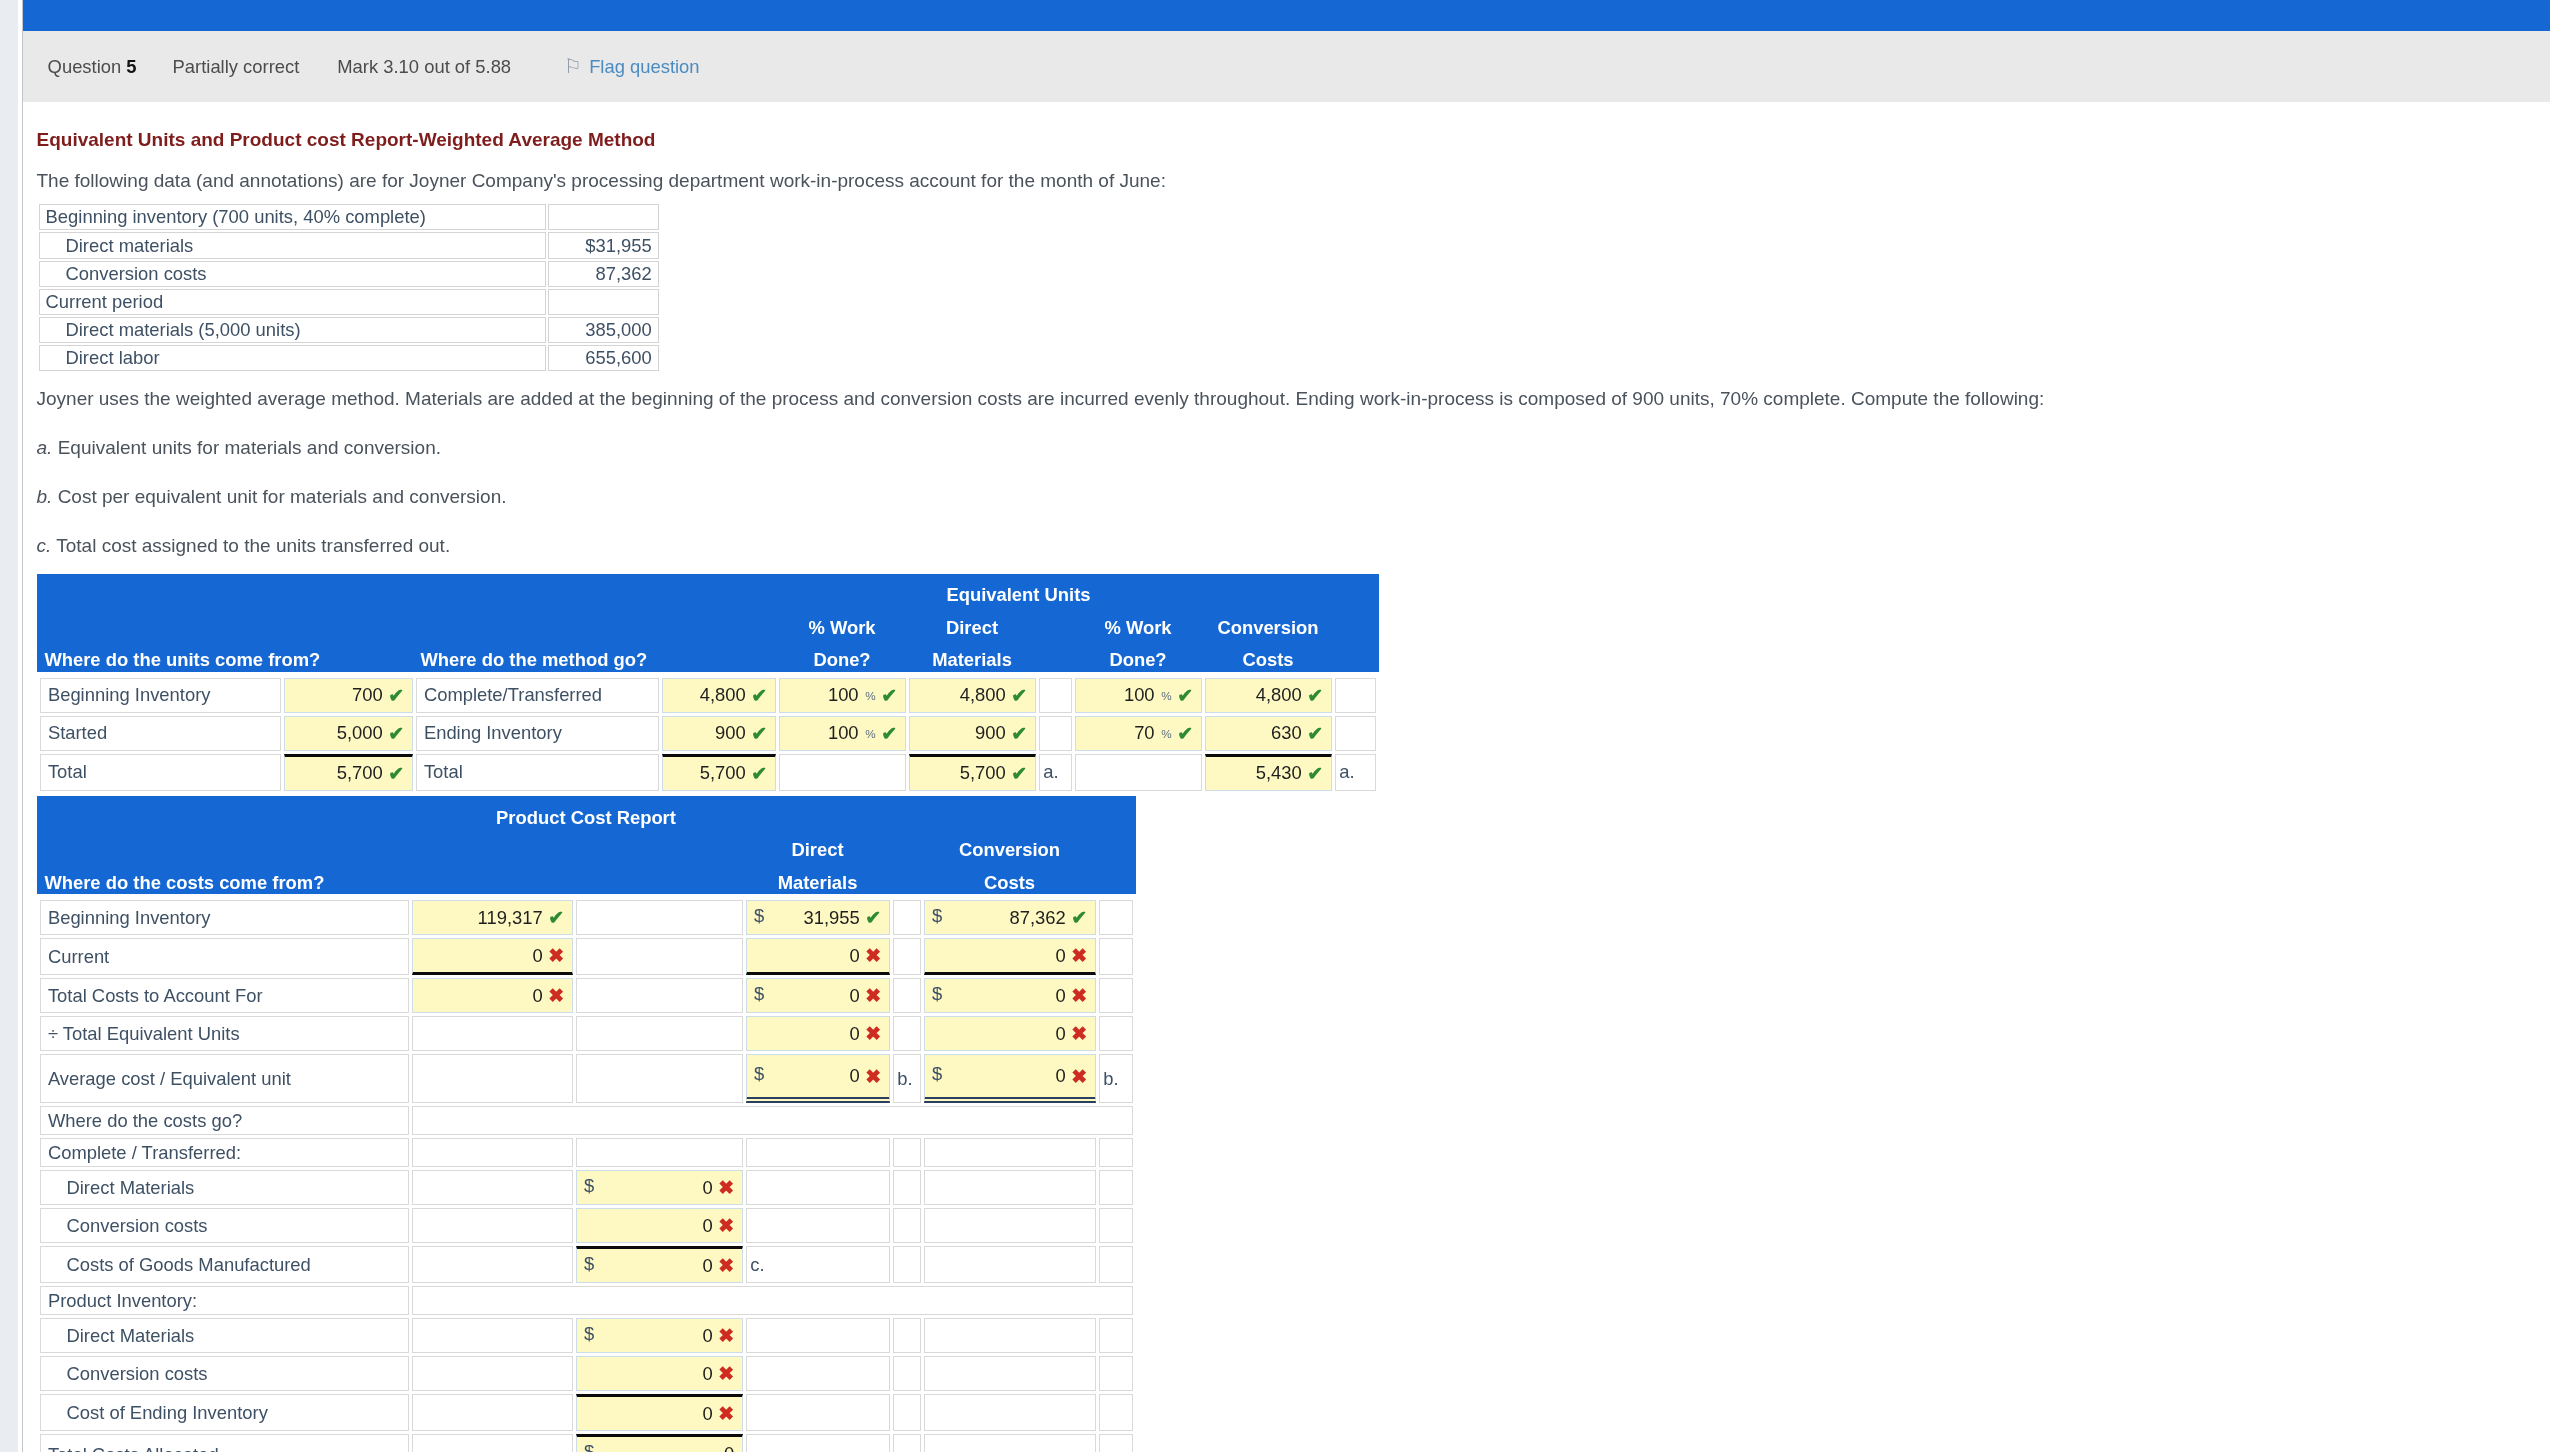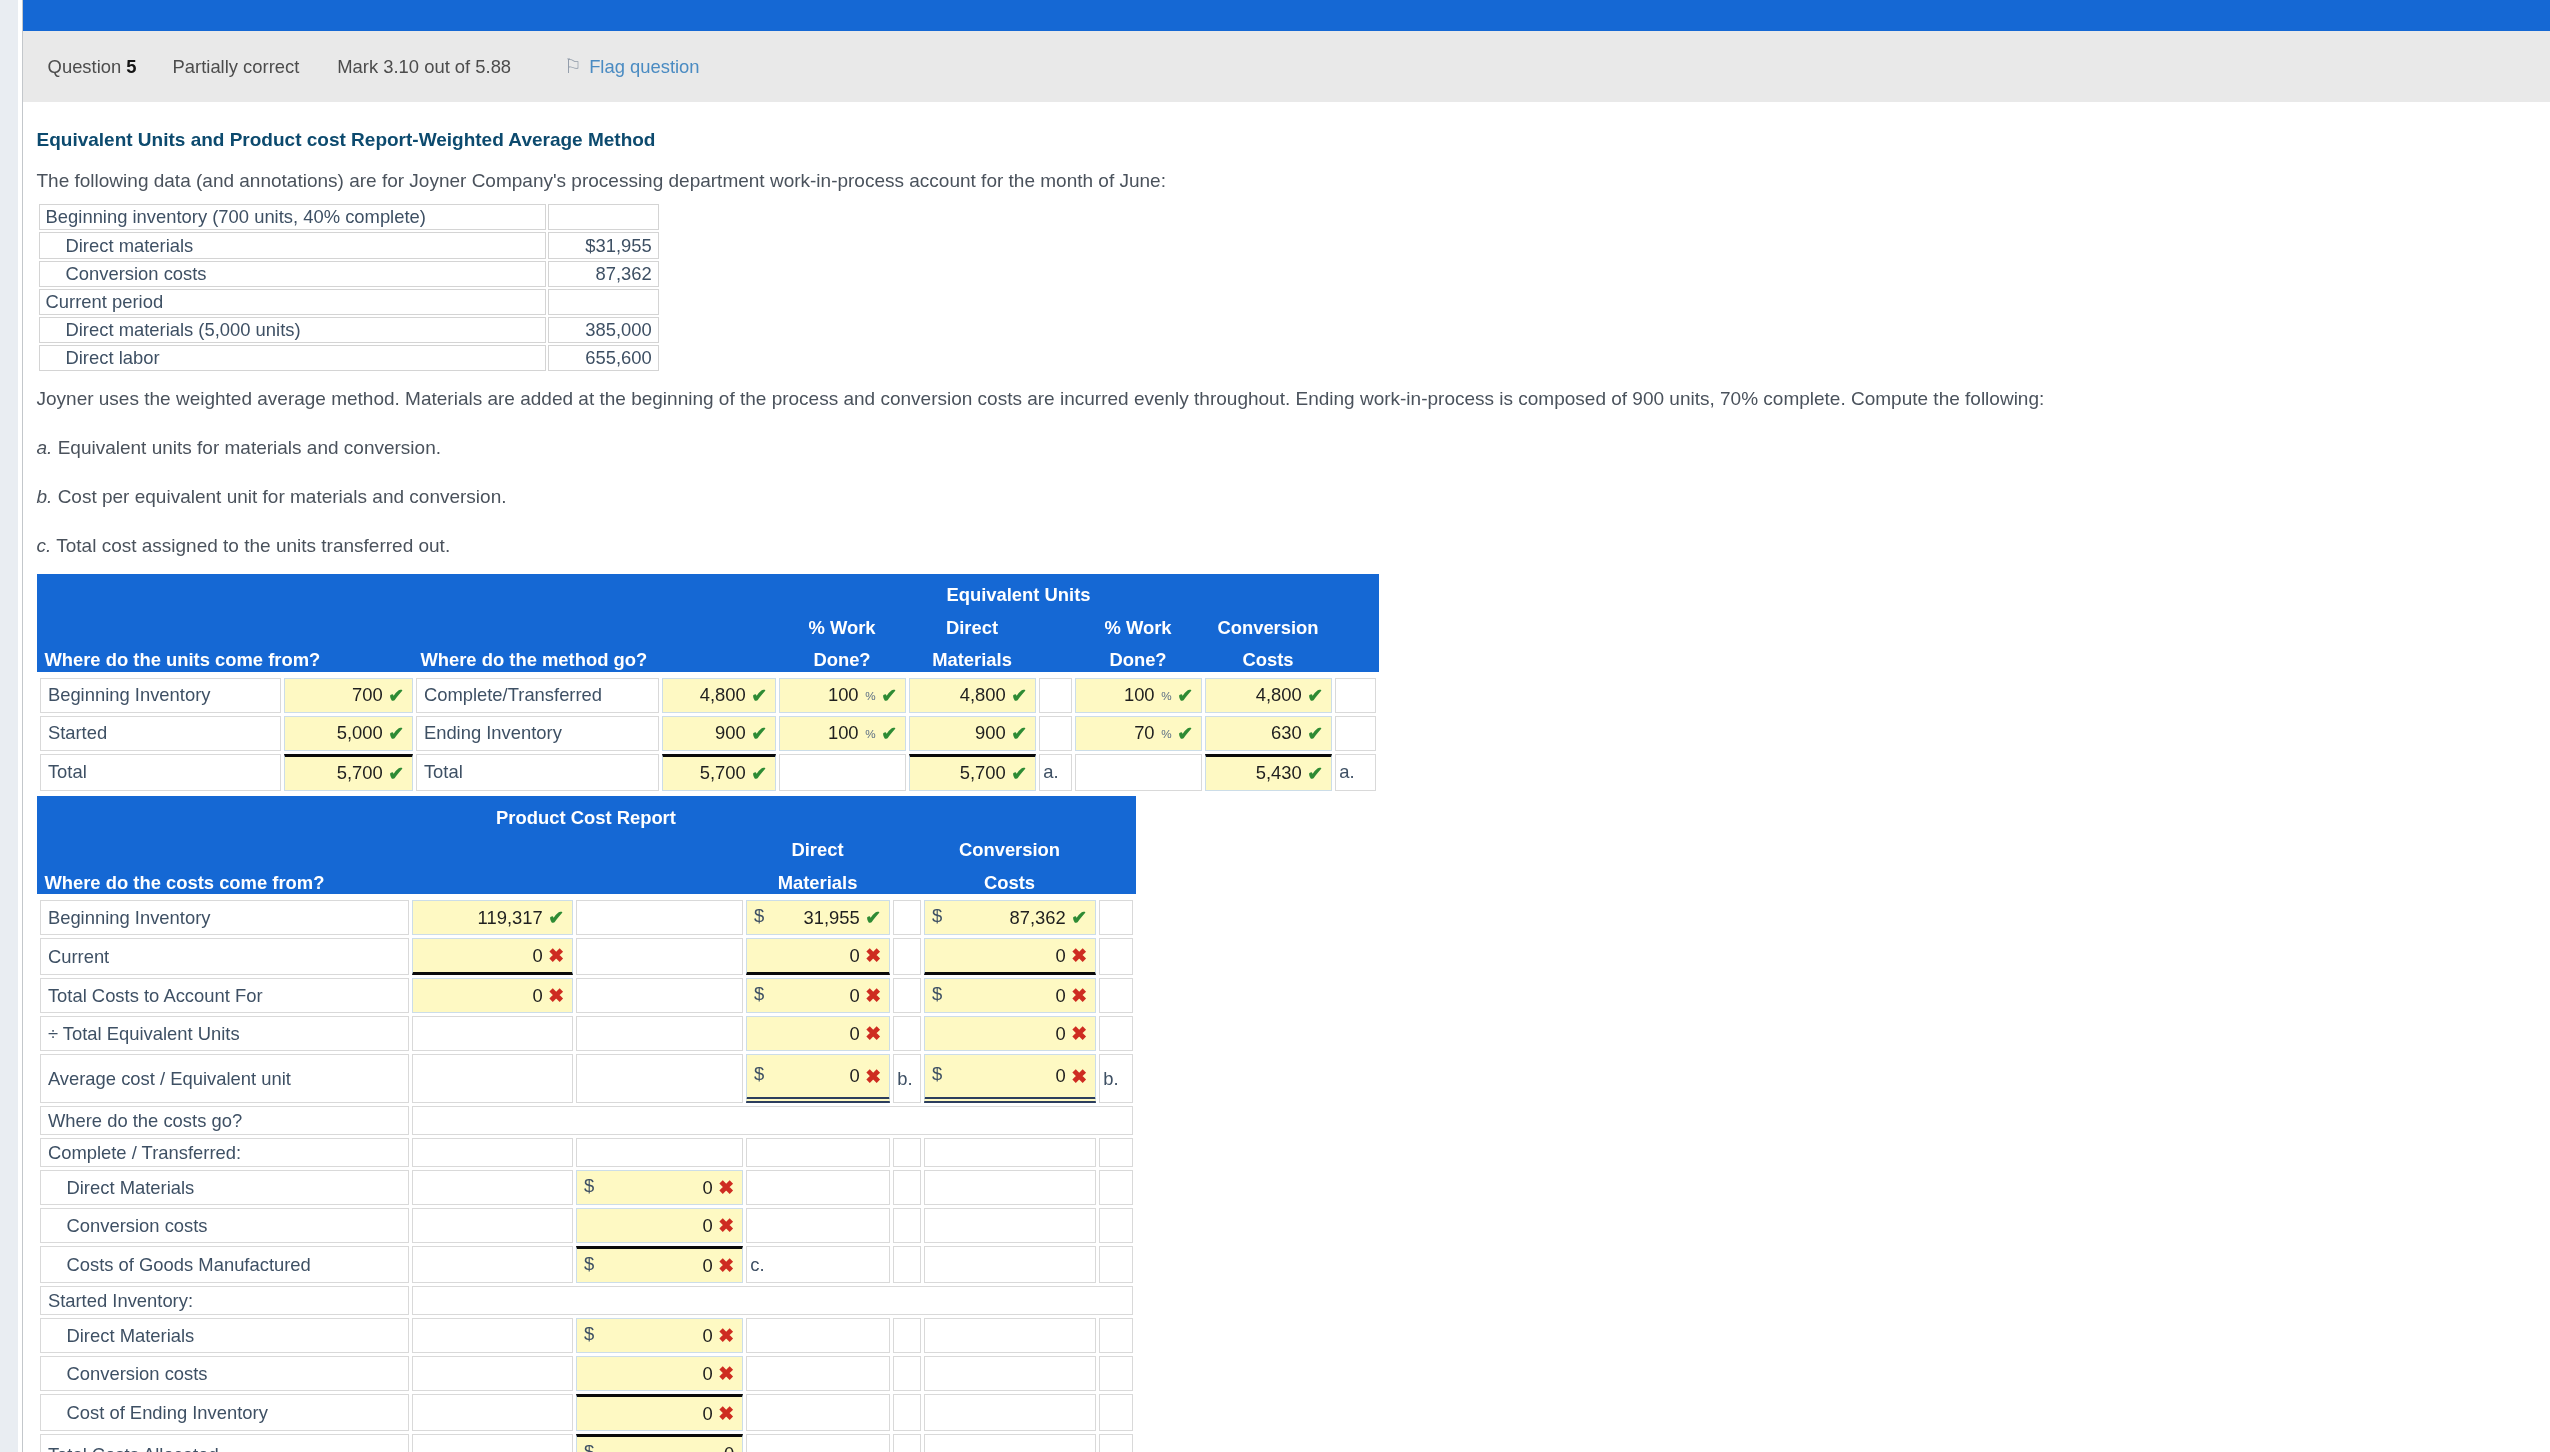--- a/index.html
+++ b/index.html
@@ -8,21 +8,21 @@
   .left-line{position:absolute;left:22px;top:0;width:1.2px;height:100%;background:#c3c7cb;}
   .main{position:absolute;left:23px;top:0;right:0;bottom:0;background:#fff;}
   .topbar{height:31px;background:#1568d4;}
   .qbar{height:71px;background:#e9e9e9;display:flex;align-items:center;padding:0 24.6px;font-size:18.4px;color:#4c4c4c;}
   .qbar b{color:#141414;}
   .q-status{margin-left:36px;}
   .q-mark{margin-left:38px;}
   .q-flag{margin-left:53px;color:#4a8bc2;display:flex;align-items:center;gap:7.4px;cursor:pointer;}
   .flag-icon{color:#8f9aa8;font-size:19.7px;line-height:1;}
   .bodyc{padding:17px 34px 0 13.5px;}
-  h3.title{font-size:19px;color:#0c4a6e;margin:9.8px 0 0 0;font-weight:bold;}
+  h3.title{font-size:19px;color:#7f1d1d;margin:9.8px 0 0 0;font-weight:bold;}
   p.lead{font-size:19px;color:#4a525c;margin:19.7px 0 9.8px 0;white-space:nowrap;}
   p.narr{font-size:19px;color:#4a525c;margin:14.7px 0 0 0;white-space:nowrap;}
   p.task{font-size:19px;color:#4a525c;margin:27px 0 0 0;}
   p.task i{font-style:italic;}
 
   table.mini{border-collapse:separate;border-spacing:2.5px;margin-top:3.7px;}
   table.mini td{border:1.2px solid #d4d4d4;font-size:18.4px;color:#3e5064;padding:0.6px 6.1px;height:23px;white-space:nowrap;background:#fff;}
   table.mini td.lab{width:473px;}
   table.mini td.val{width:97px;text-align:right;}
   .ind{padding-left:26px !important;}
@@ -475,21 +475,21 @@
                   <span class="v">0</span>
                   <span class="mark" data-mark="✖">✖</span>
                 </div>
               </td>
             <td class="note" style="text-align:left">c.</td>
             <td class="note"></td>
             <td></td>
             <td class="note"></td>
           </tr>
           <tr class="short">
-            <td class="lab">Started Inventory:</td>
+            <td class="lab">Product Inventory:</td>
             <td colspan="6"></td>
           </tr>
           <tr>
             <td class="lab ind">Direct Materials</td>
             <td></td>
             <td class="in">
                 <div class="num">
                   <span class="cur">$</span>
                   <span class="v">0</span>
                   <span class="mark" data-mark="✖">✖</span>

